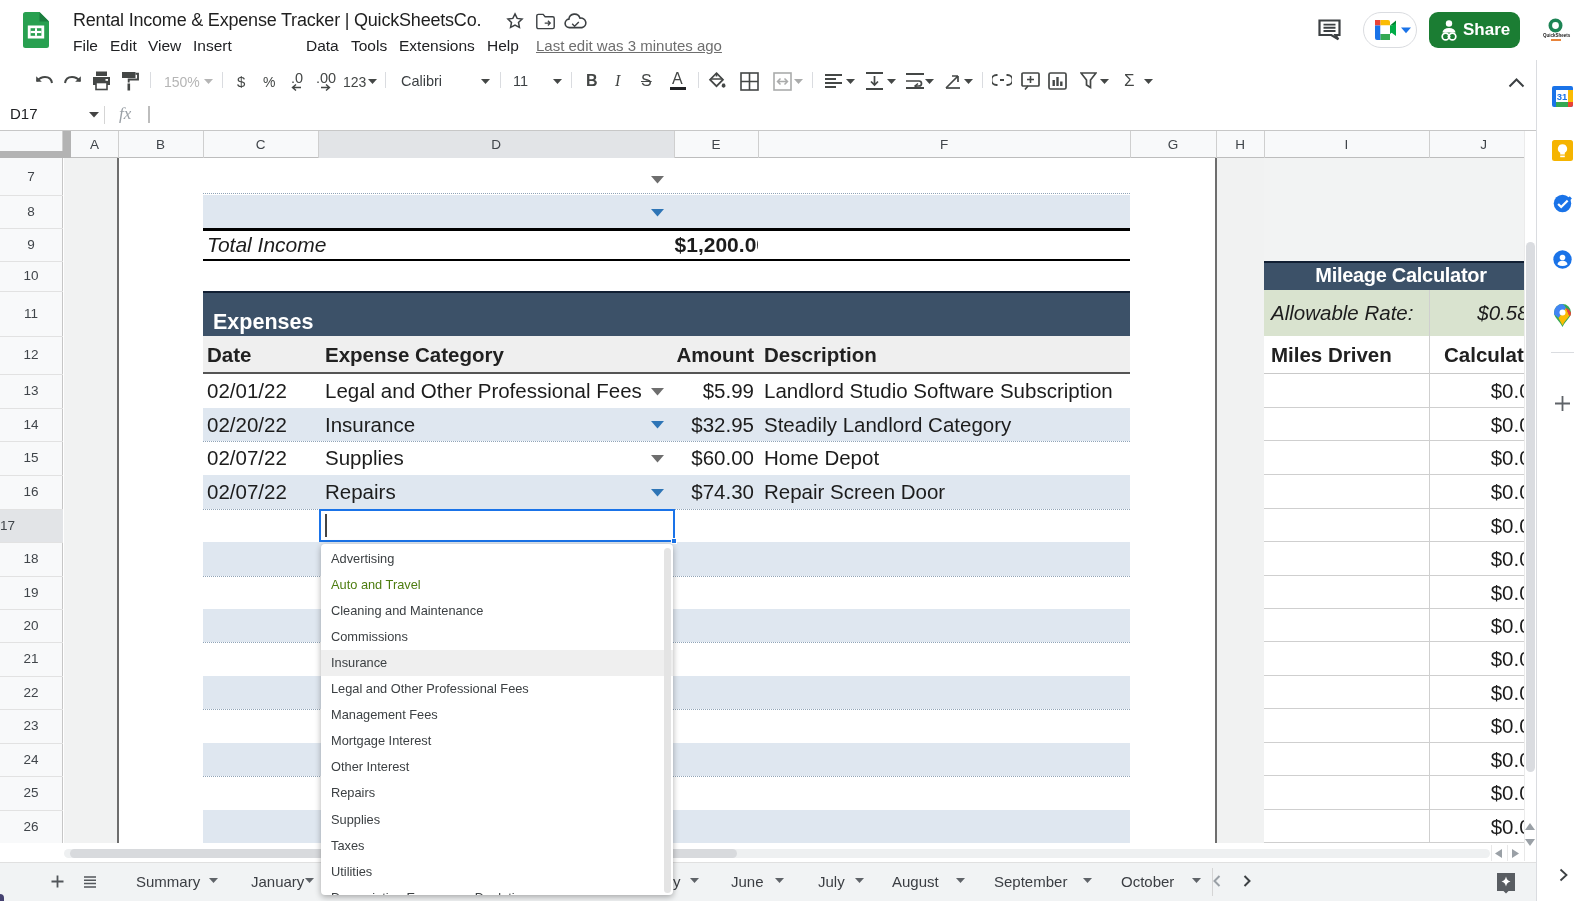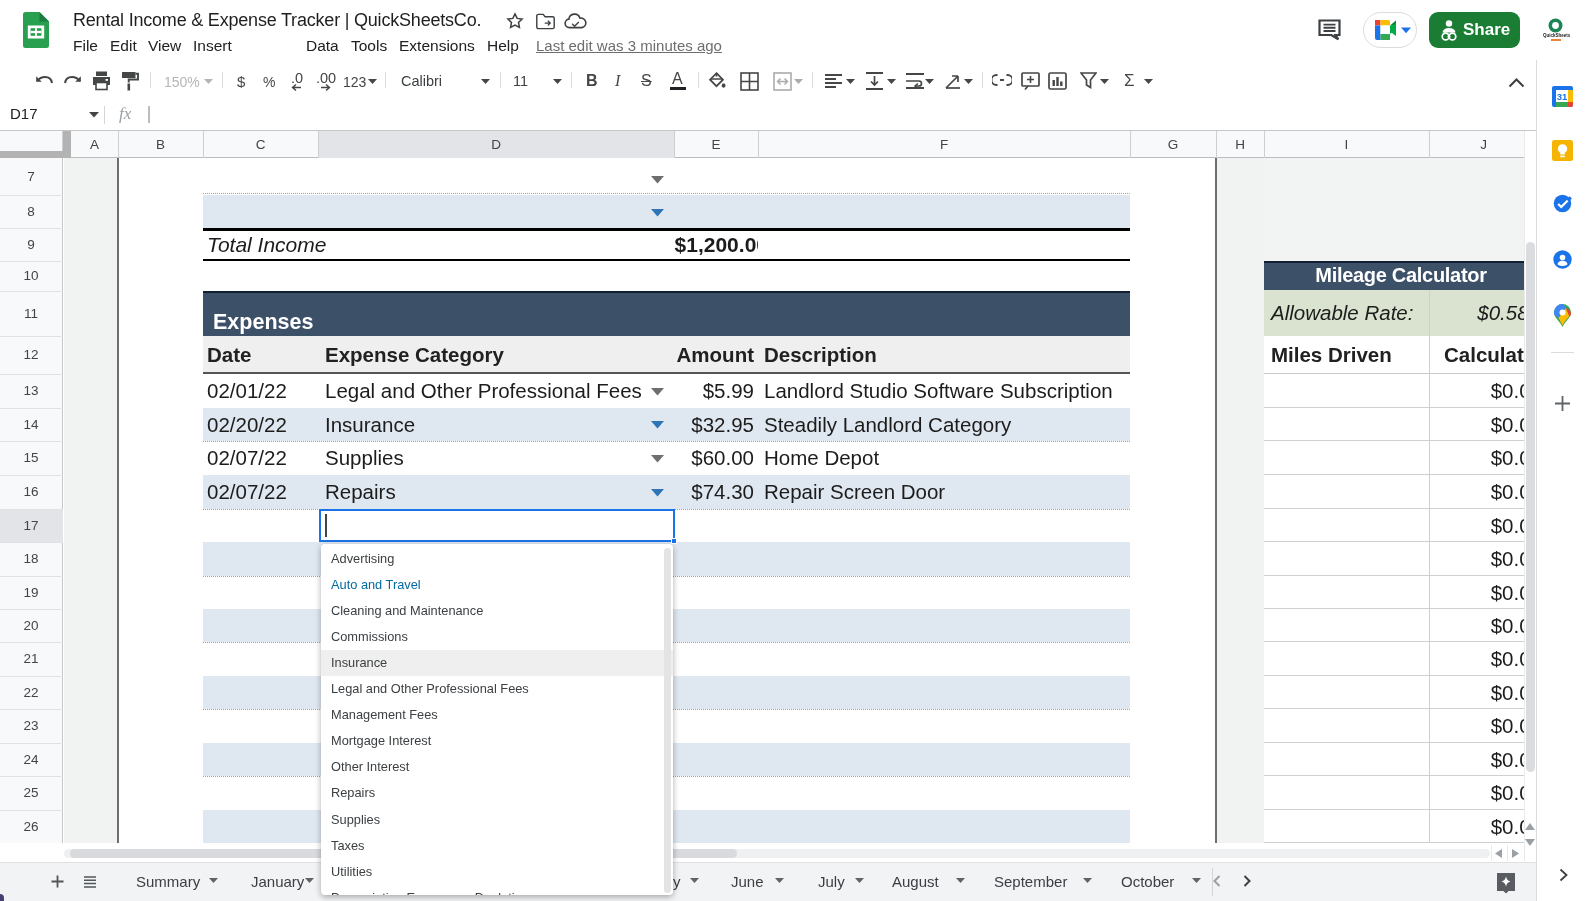--- a/index.html
+++ b/index.html
@@ -266,21 +266,21 @@
 <div class="abs" style="left:0;top:336px;width:62px;height:38px;font-size:13.5px;color:#40454a;text-align:center;line-height:38px;">12</div>
 <div class="abs" style="left:0;top:374px;width:63px;height:1px;background:#e2e2e2;"></div>
 <div class="abs" style="left:0;top:374px;width:62px;height:34px;font-size:13.5px;color:#40454a;text-align:center;line-height:34px;">13</div>
 <div class="abs" style="left:0;top:408px;width:63px;height:1px;background:#e2e2e2;"></div>
 <div class="abs" style="left:0;top:408px;width:62px;height:33px;font-size:13.5px;color:#40454a;text-align:center;line-height:33px;">14</div>
 <div class="abs" style="left:0;top:441px;width:63px;height:1px;background:#e2e2e2;"></div>
 <div class="abs" style="left:0;top:441px;width:62px;height:34px;font-size:13.5px;color:#40454a;text-align:center;line-height:34px;">15</div>
 <div class="abs" style="left:0;top:475px;width:63px;height:1px;background:#e2e2e2;"></div>
 <div class="abs" style="left:0;top:475px;width:62px;height:34px;font-size:13.5px;color:#40454a;text-align:center;line-height:34px;">16</div>
 <div class="abs" style="left:0;top:509px;width:63px;height:1px;background:#e2e2e2;"></div>
-<div class="abs" style="left:0;top:509px;width:62px;height:33px;font-size:13.5px;color:#40454a;text-align:center;line-height:33px;">17</div>
+<div class="abs" style="left:0;top:509px;width:62px;height:33px;font-size:13.5px;color:#40454a;text-align:left;line-height:33px;">17</div>
 <div class="abs" style="left:0;top:542px;width:63px;height:1px;background:#e2e2e2;"></div>
 <div class="abs" style="left:0;top:542px;width:62px;height:34px;font-size:13.5px;color:#40454a;text-align:center;line-height:34px;">18</div>
 <div class="abs" style="left:0;top:576px;width:63px;height:1px;background:#e2e2e2;"></div>
 <div class="abs" style="left:0;top:576px;width:62px;height:33px;font-size:13.5px;color:#40454a;text-align:center;line-height:33px;">19</div>
 <div class="abs" style="left:0;top:609px;width:63px;height:1px;background:#e2e2e2;"></div>
 <div class="abs" style="left:0;top:609px;width:62px;height:33px;font-size:13.5px;color:#40454a;text-align:center;line-height:33px;">20</div>
 <div class="abs" style="left:0;top:642px;width:63px;height:1px;background:#e2e2e2;"></div>
 <div class="abs" style="left:0;top:642px;width:62px;height:34px;font-size:13.5px;color:#40454a;text-align:center;line-height:34px;">21</div>
 <div class="abs" style="left:0;top:676px;width:63px;height:1px;background:#e2e2e2;"></div>
 <div class="abs" style="left:0;top:676px;width:62px;height:33px;font-size:13.5px;color:#40454a;text-align:center;line-height:33px;">22</div>
@@ -438,21 +438,21 @@
       <span style="position:absolute;right:-6px;top:0;font-size:20.5px;color:#1c1c1c;line-height:33px;white-space:nowrap;">$0.00</span>
     </div>
 <div class="abs" style="left:1264px;top:843px;width:272px;height:8px;background:#fff;"></div>
 <div class="abs" style="left:1429px;top:290px;width:1px;height:561px;background:#cfcfcf;"></div>
 <div class="abs" style="left:319px;top:509px;width:356px;height:33px;background:#fff;border:2px solid #1a73e8;"></div>
 <div class="abs" style="left:325px;top:514px;width:1.5px;height:23px;background:#444;"></div>
 <div class="abs" style="left:671px;top:538px;width:6px;height:6px;background:#1a73e8;border:1px solid #fff;z-index:55;"></div>
 <div class="abs" style="left:321px;top:543.5px;width:352px;height:351px;background:#fff;border-radius:4px;box-shadow:0 2px 6px rgba(0,0,0,0.32);overflow:hidden;z-index:60;"></div>
 <div class="abs" style="left:321px;top:543.5px;width:352px;height:351px;overflow:hidden;border-radius:8px;z-index:61;">
       <div style="position:absolute;left:0;top:2.0px;width:341px;height:26px;font-size:12.8px;color:#3c4043;line-height:26px;padding-left:10px;white-space:nowrap;">Advertising</div>
-      <div style="position:absolute;left:0;top:28.1px;width:341px;height:26px;font-size:12.8px;color:#0369a1;line-height:26px;padding-left:10px;white-space:nowrap;">Auto and Travel</div>
+      <div style="position:absolute;left:0;top:28.1px;width:341px;height:26px;font-size:12.8px;color:#4d7c0f;line-height:26px;padding-left:10px;white-space:nowrap;">Auto and Travel</div>
       <div style="position:absolute;left:0;top:54.2px;width:341px;height:26px;font-size:12.8px;color:#3c4043;line-height:26px;padding-left:10px;white-space:nowrap;">Cleaning and Maintenance</div>
       <div style="position:absolute;left:0;top:80.3px;width:341px;height:26px;font-size:12.8px;color:#3c4043;line-height:26px;padding-left:10px;white-space:nowrap;">Commissions</div>
       <div style="position:absolute;left:0;top:106.4px;width:352px;height:26px;background:#efefef;font-size:12.8px;color:#3c4043;line-height:26px;padding-left:10px;white-space:nowrap;">Insurance</div>
       <div style="position:absolute;left:0;top:132.5px;width:341px;height:26px;font-size:12.8px;color:#3c4043;line-height:26px;padding-left:10px;white-space:nowrap;">Legal and Other Professional Fees</div>
       <div style="position:absolute;left:0;top:158.6px;width:341px;height:26px;font-size:12.8px;color:#3c4043;line-height:26px;padding-left:10px;white-space:nowrap;">Management Fees</div>
       <div style="position:absolute;left:0;top:184.7px;width:341px;height:26px;font-size:12.8px;color:#3c4043;line-height:26px;padding-left:10px;white-space:nowrap;">Mortgage Interest</div>
       <div style="position:absolute;left:0;top:210.8px;width:341px;height:26px;font-size:12.8px;color:#3c4043;line-height:26px;padding-left:10px;white-space:nowrap;">Other Interest</div>
       <div style="position:absolute;left:0;top:236.9px;width:341px;height:26px;font-size:12.8px;color:#3c4043;line-height:26px;padding-left:10px;white-space:nowrap;">Repairs</div>
       <div style="position:absolute;left:0;top:263.0px;width:341px;height:26px;font-size:12.8px;color:#3c4043;line-height:26px;padding-left:10px;white-space:nowrap;">Supplies</div>
       <div style="position:absolute;left:0;top:289.1px;width:341px;height:26px;font-size:12.8px;color:#3c4043;line-height:26px;padding-left:10px;white-space:nowrap;">Taxes</div>

